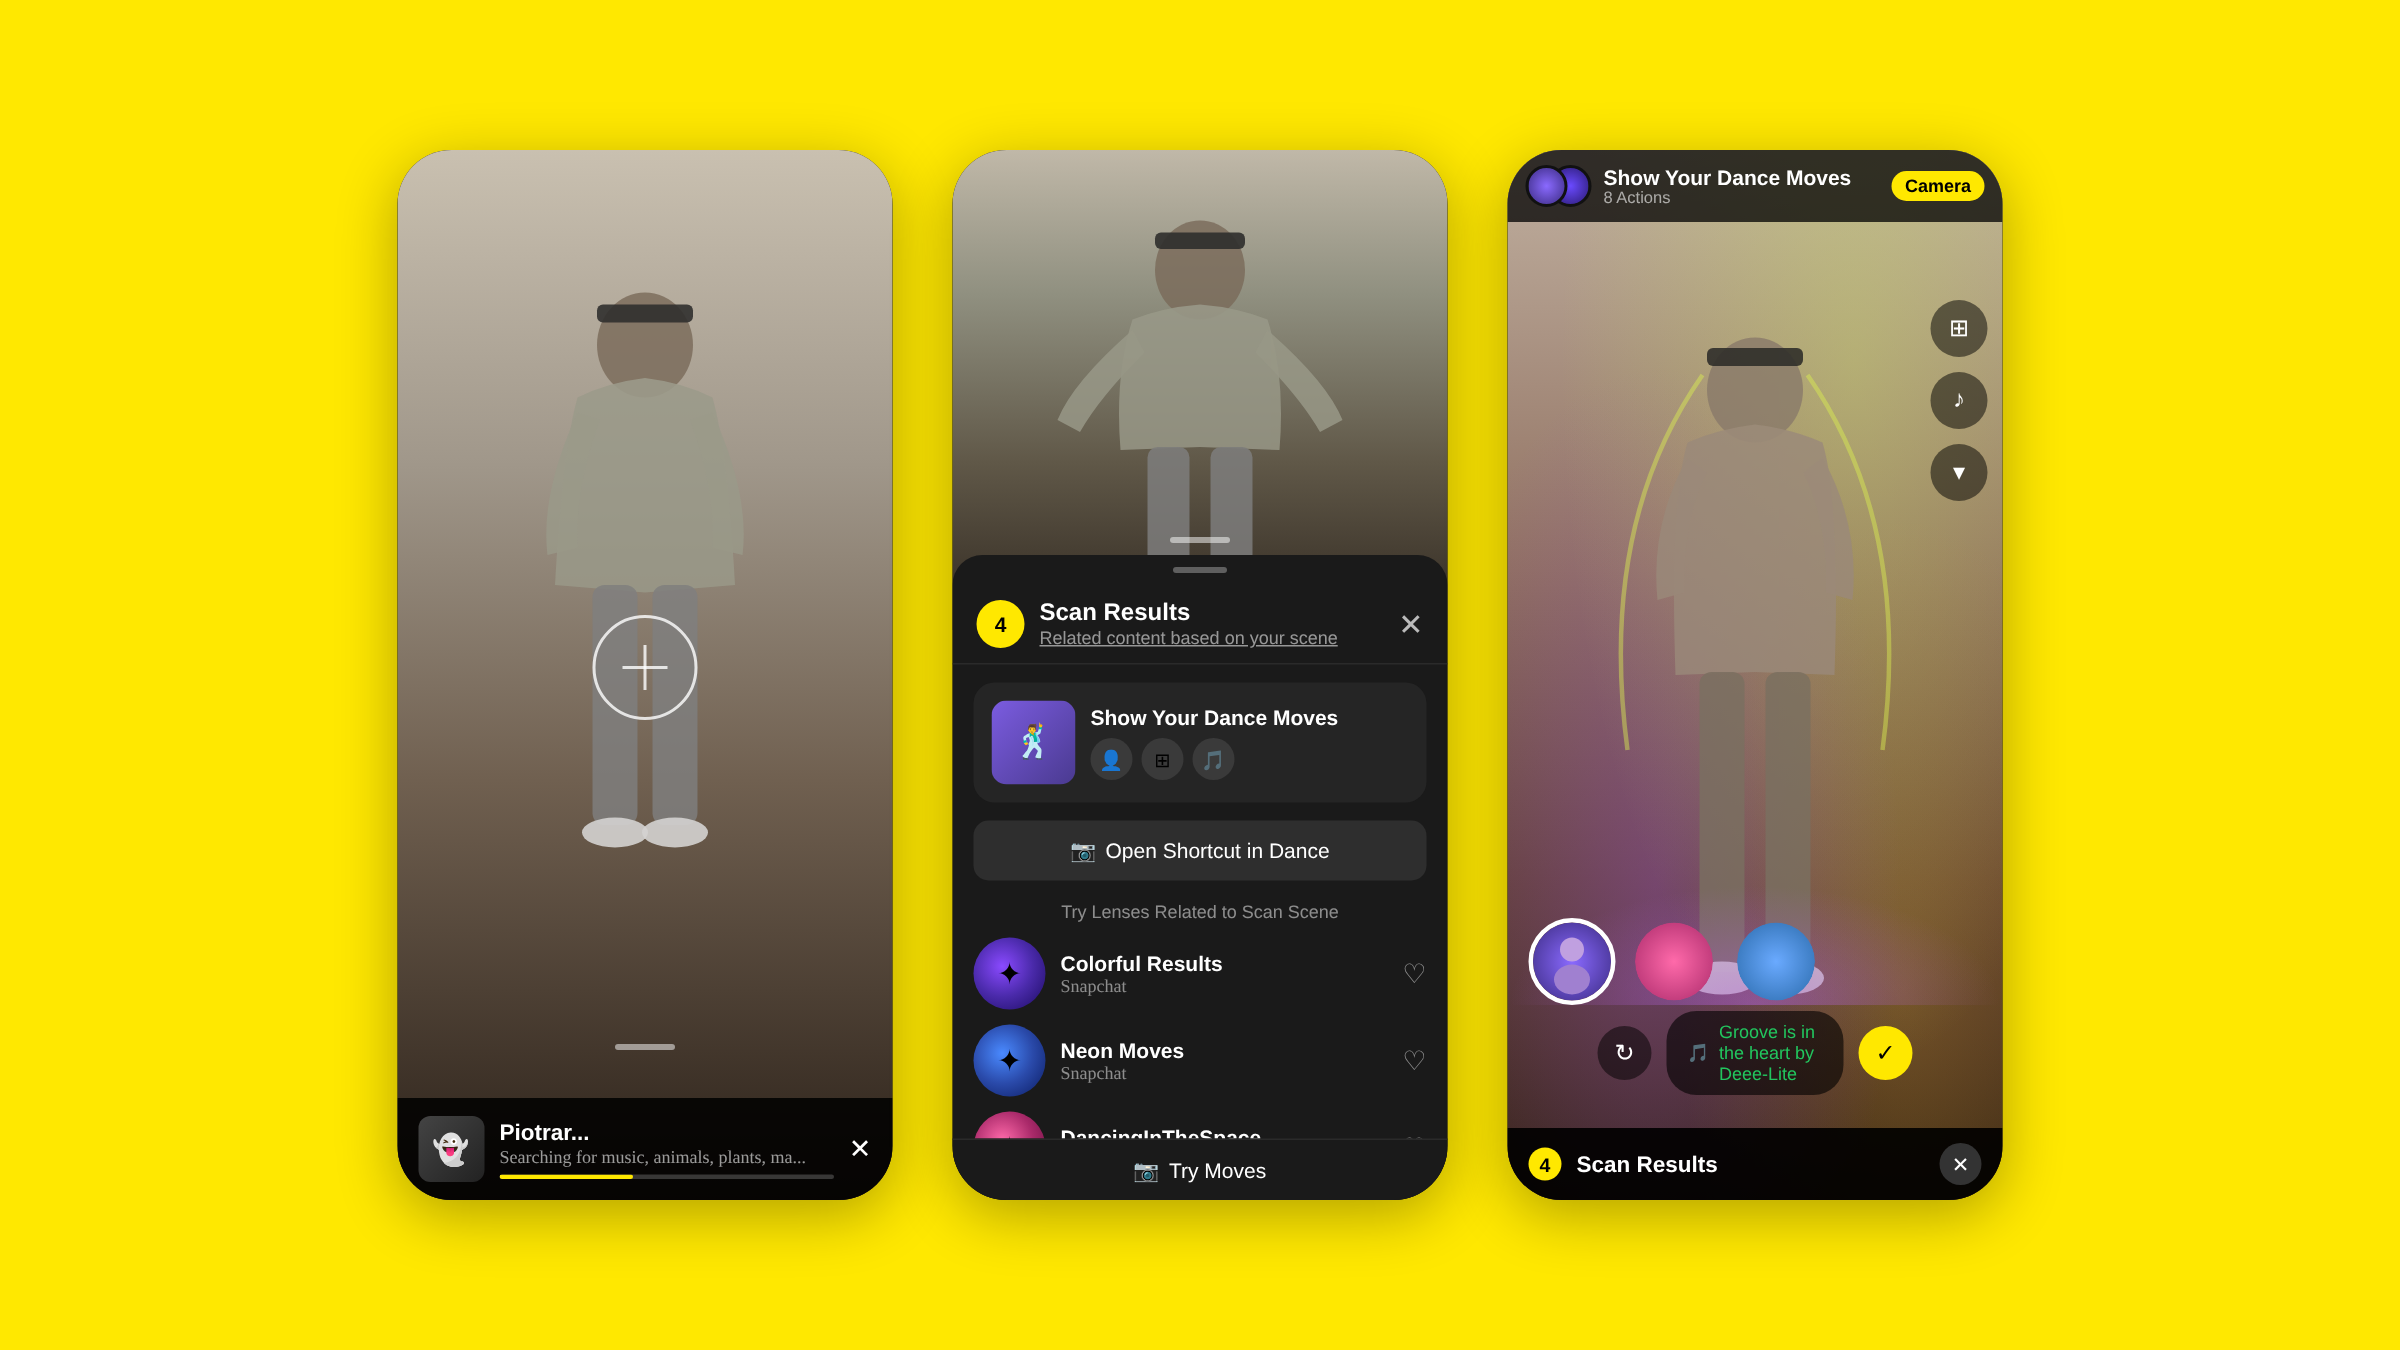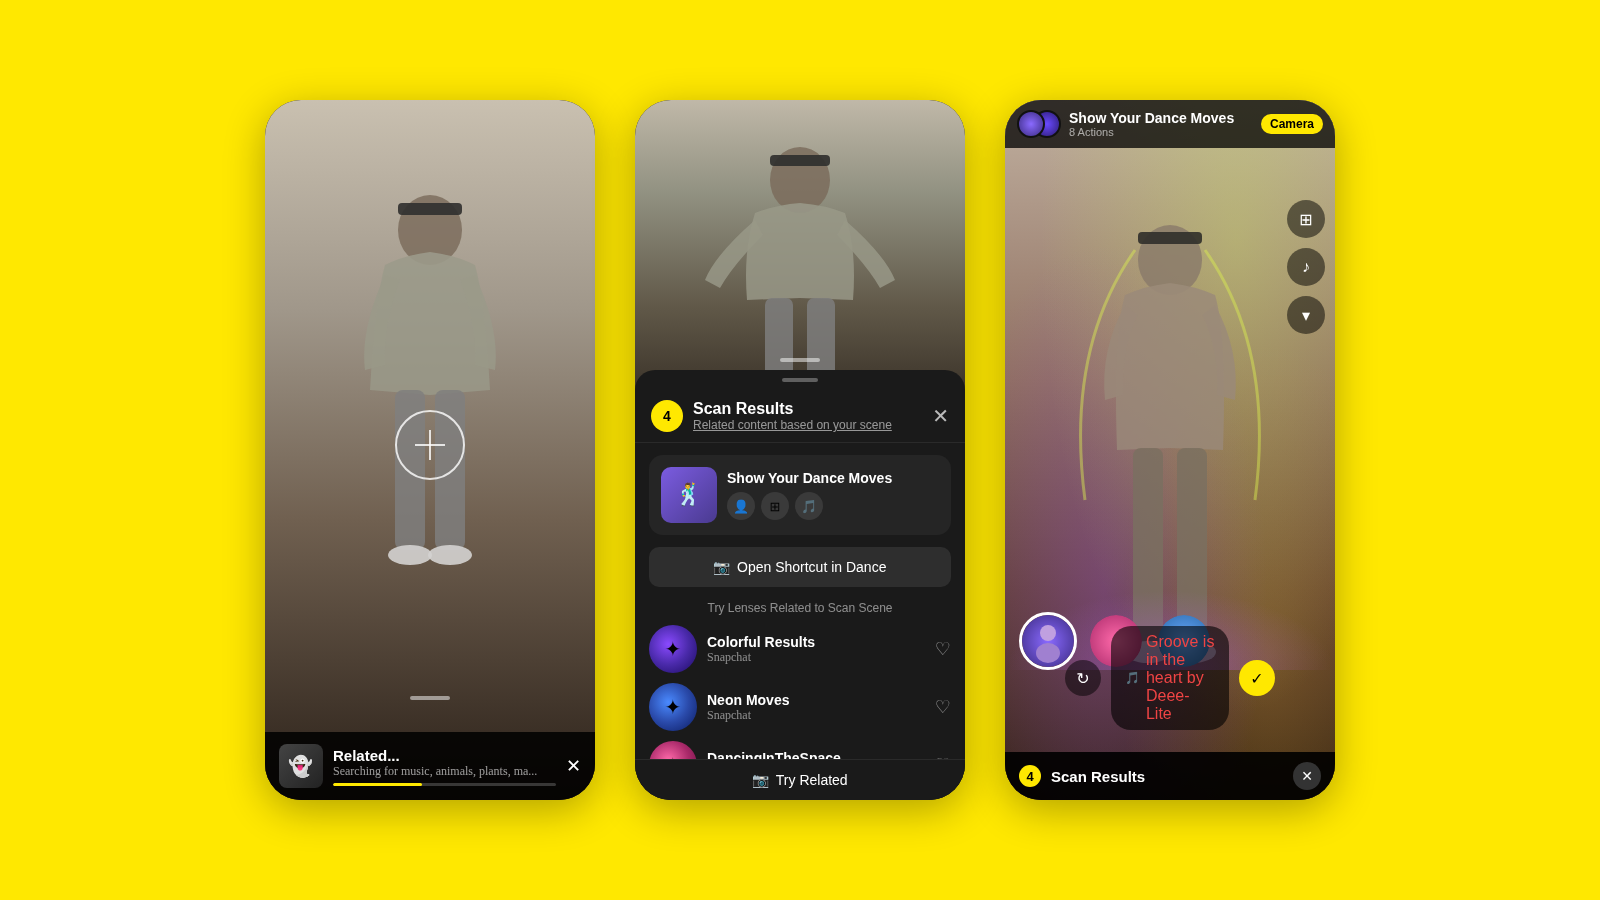--- a/index.html
+++ b/index.html
@@ -541,22 +541,22 @@
       display: flex;
       align-items: center;
       gap: 6px;
     }
 
     .music-note {
       font-size: 12px;
     }
 
     .music-title {
-      color: #ef4444;
-      font-size: 16px;
+      color: #22c55e;
+      font-size: 12px;
       flex: 1;
     }
 
     .check-btn {
       width: 36px;
       height: 36px;
       background: #FFE800;
       border-radius: 50%;
       display: flex;
       align-items: center;
@@ -662,21 +662,21 @@
     <ellipse cx="185" cy="455" rx="22" ry="10" fill="#e0e0e0" opacity="0.9"></ellipse>
   </svg>
 
   <div class="scan-circle"></div>
 
   <div class="phone-nav-bar"></div>
 
   <div class="scanning-bar">
     <div class="scanning-thumb">👻</div>
     <div class="scanning-text">
-      <div class="scanning-title">Related...</div>
+      <div class="scanning-title">Piotrar...</div>
       <div class="scanning-subtitle">Searching for music, animals, plants, ma...</div>
       <div class="scanning-progress">
         <div class="scanning-progress-fill"></div>
       </div>
     </div>
     <div class="close-btn">✕</div>
   </div>
 </div>
 
 <div class="phone">
@@ -756,21 +756,21 @@
       <div class="lens-thumb lens-thumb-dancing">✦</div>
       <div class="lens-info">
         <div class="lens-name">DancingInTheSpace</div>
         <div class="lens-creator">Piotrar Boa</div>
       </div>
       <div class="lens-heart">♡</div>
     </div>
 
     <div class="try-lenses-bar">
       <span>📷</span>
-      <span>Try Related</span>
+      <span>Try Moves</span>
     </div>
   </div>
 </div>
 
 <div class="phone">
   <div class="phone3-bg phone-camera-bg"></div>
   <div class="neon-overlay"></div>
 
   <svg class="person-svg" style="top:50px;" width="330" height="620" viewBox="0 0 330 620">
 

